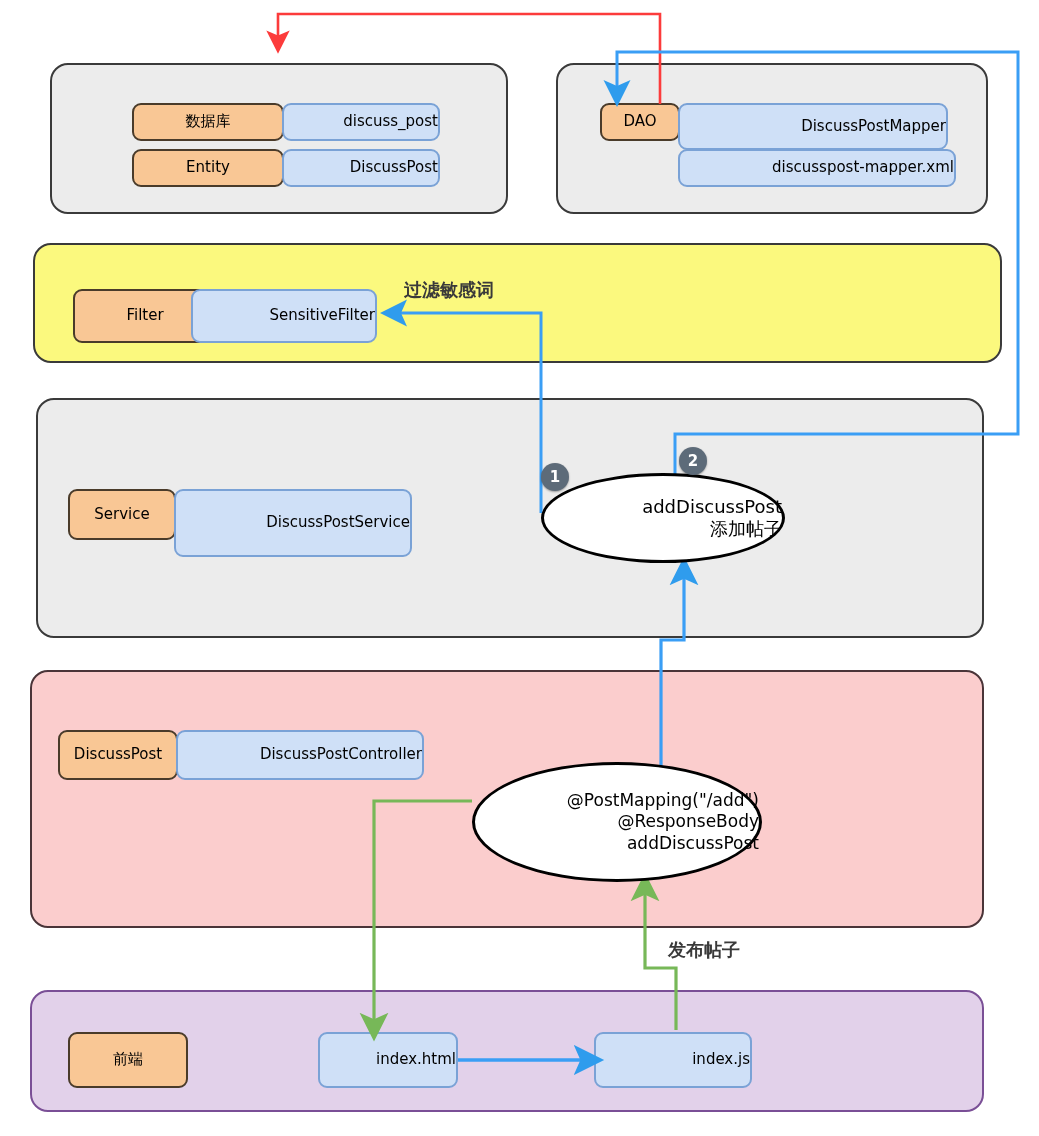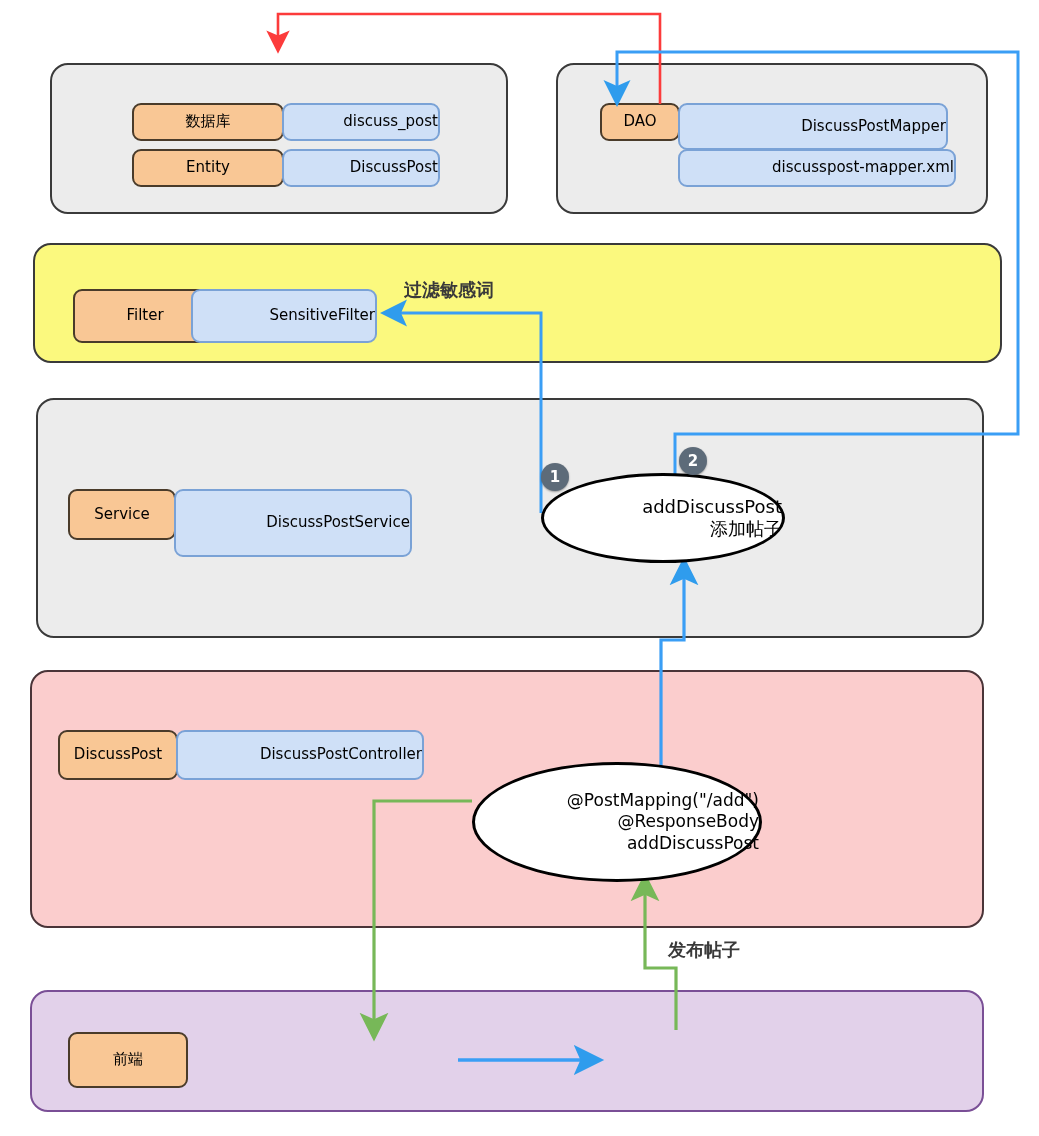--- a/index.html
+++ b/index.html
@@ -227,15 +227,21 @@
   <div class="edge-label" style="left:668px; top:938px;">
     <span>发布帖子</span>
   </div>
 
   <div class="section sec-purple" style="left:30px; top:990px; width:954px; height:122px;"></div>
 
   <div class="chip chip-orange" style="left:68px; top:1032px; width:120px; height:56px;">
     <span>前端</span>
   </div>
 
-
+  <div class="chip chip-blue" style="left:318px; top:1032px; width:140px; height:56px;">
+    <span>index.html</span>
+  </div>
+
+  <div class="chip chip-blue" style="left:594px; top:1032px; width:158px; height:56px;">
+    <span>index.js</span>
+  </div>
 
 </div>
 
 </body></html>

